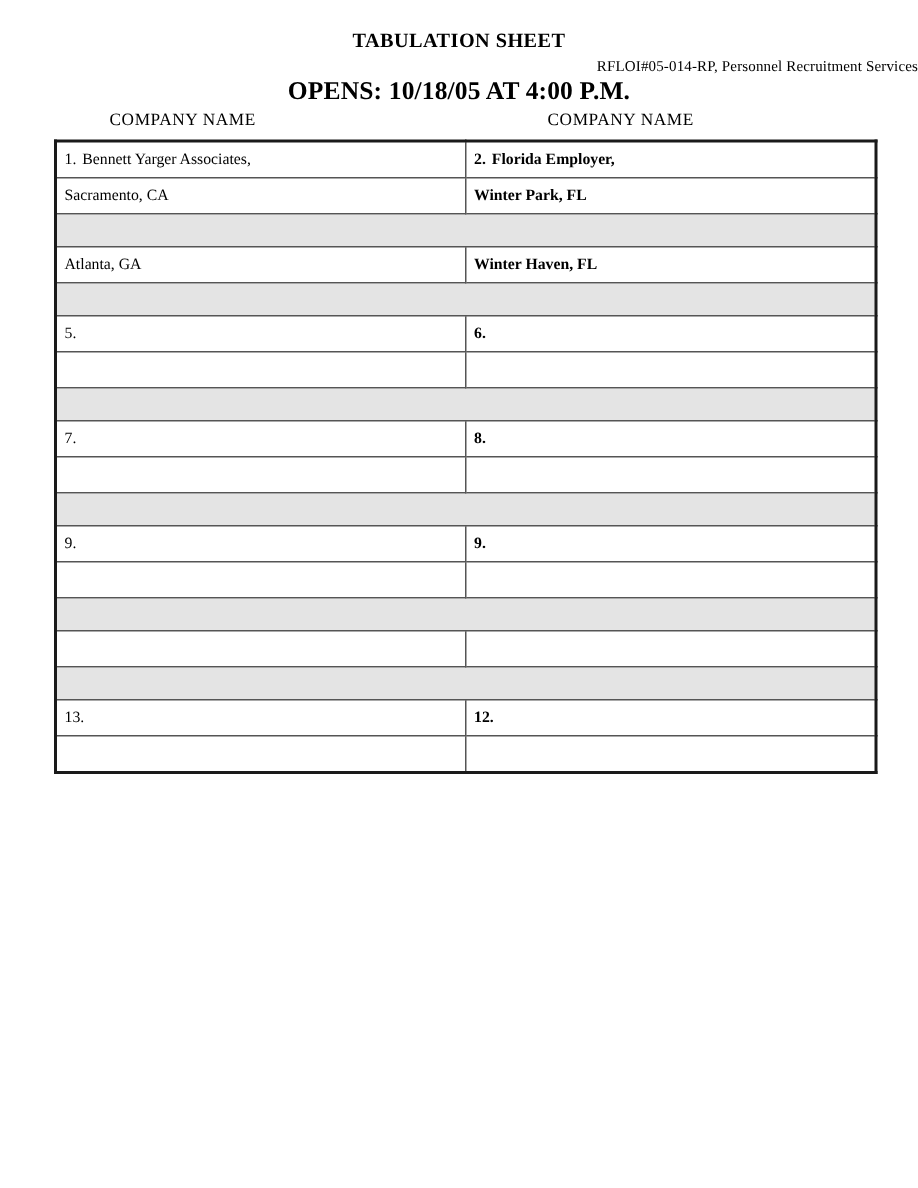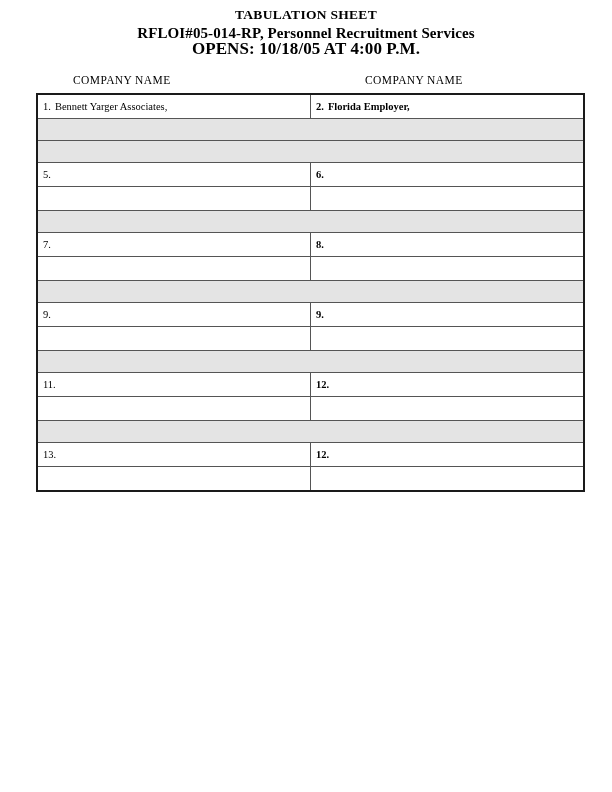--- a/index.html
+++ b/index.html
@@ -17,36 +17,37 @@
   }
   .page {
     width: 612px;
     height: 792px;
     position: relative;
     box-sizing: border-box;
   }
 
   
   .title-block {
-    padding-top: 6px;
+    padding-top: 18px;
     text-align: center;
   }
   .doc-title {
     font-size: 13.5px;
     font-weight: bold;
     letter-spacing: 0.3px;
     line-height: 17px;
     margin: 0;
   }
   .doc-subtitle {
-    font-size: 15px;
-    font-weight: bold;
+    font-size: 10px;
+    font-weight: normal;
     letter-spacing: 0.1px;
     line-height: 16px;
     margin: 2px 0 0 0;
+    text-align: right;
   }
   .doc-opens {
     font-size: 17px;
     font-weight: bold;
     letter-spacing: 0.1px;
     line-height: 16px;
     margin: 0;
   }
 
   
@@ -127,24 +128,40 @@
     <tbody>
 
       <tr>
         <td class="cell-left">
           <span class="num">1.</span><span class="entry-text">Bennett Yarger Associates,</span>
         </td>
         <td class="cell-right">
           <span class="num">2.</span><span class="entry-text">Florida Employer,</span>
         </td>
       </tr>
-      <tr class="spacer-row">
-        <td colspan="2"></td>
-      </tr>
-
+      <tr>
+        <td class="cell-left">
+          <span class="entry-text">Sacramento, CA</span>
+        </td>
+        <td class="cell-right">
+          <span class="entry-text">Winter Park, FL</span>
+        </td>
+      </tr>
+      <tr class="spacer-row">
+        <td colspan="2"></td>
+      </tr>
+
+      <tr>
+        <td class="cell-left">
+          <span class="entry-text">Atlanta, GA</span>
+        </td>
+        <td class="cell-right">
+          <span class="entry-text">Winter Haven, FL</span>
+        </td>
+      </tr>
       <tr class="spacer-row">
         <td colspan="2"></td>
       </tr>
 
       <tr>
         <td class="cell-left">
           <span class="num">5.</span><span class="entry-text"></span>
         </td>
         <td class="cell-right">
           <span class="num">6.</span><span class="entry-text"></span>
@@ -195,28 +212,20 @@
           <span class="entry-text"></span>
         </td>
         <td class="cell-right">
           <span class="entry-text"></span>
         </td>
       </tr>
       <tr class="spacer-row">
         <td colspan="2"></td>
       </tr>
 
-      <tr>
-        <td class="cell-left">
-          <span class="num">11.</span><span class="entry-text"></span>
-        </td>
-        <td class="cell-right">
-          <span class="num">12.</span><span class="entry-text"></span>
-        </td>
-      </tr>
       <tr>
         <td class="cell-left">
           <span class="entry-text"></span>
         </td>
         <td class="cell-right">
           <span class="entry-text"></span>
         </td>
       </tr>
       <tr class="spacer-row">
         <td colspan="2"></td>

